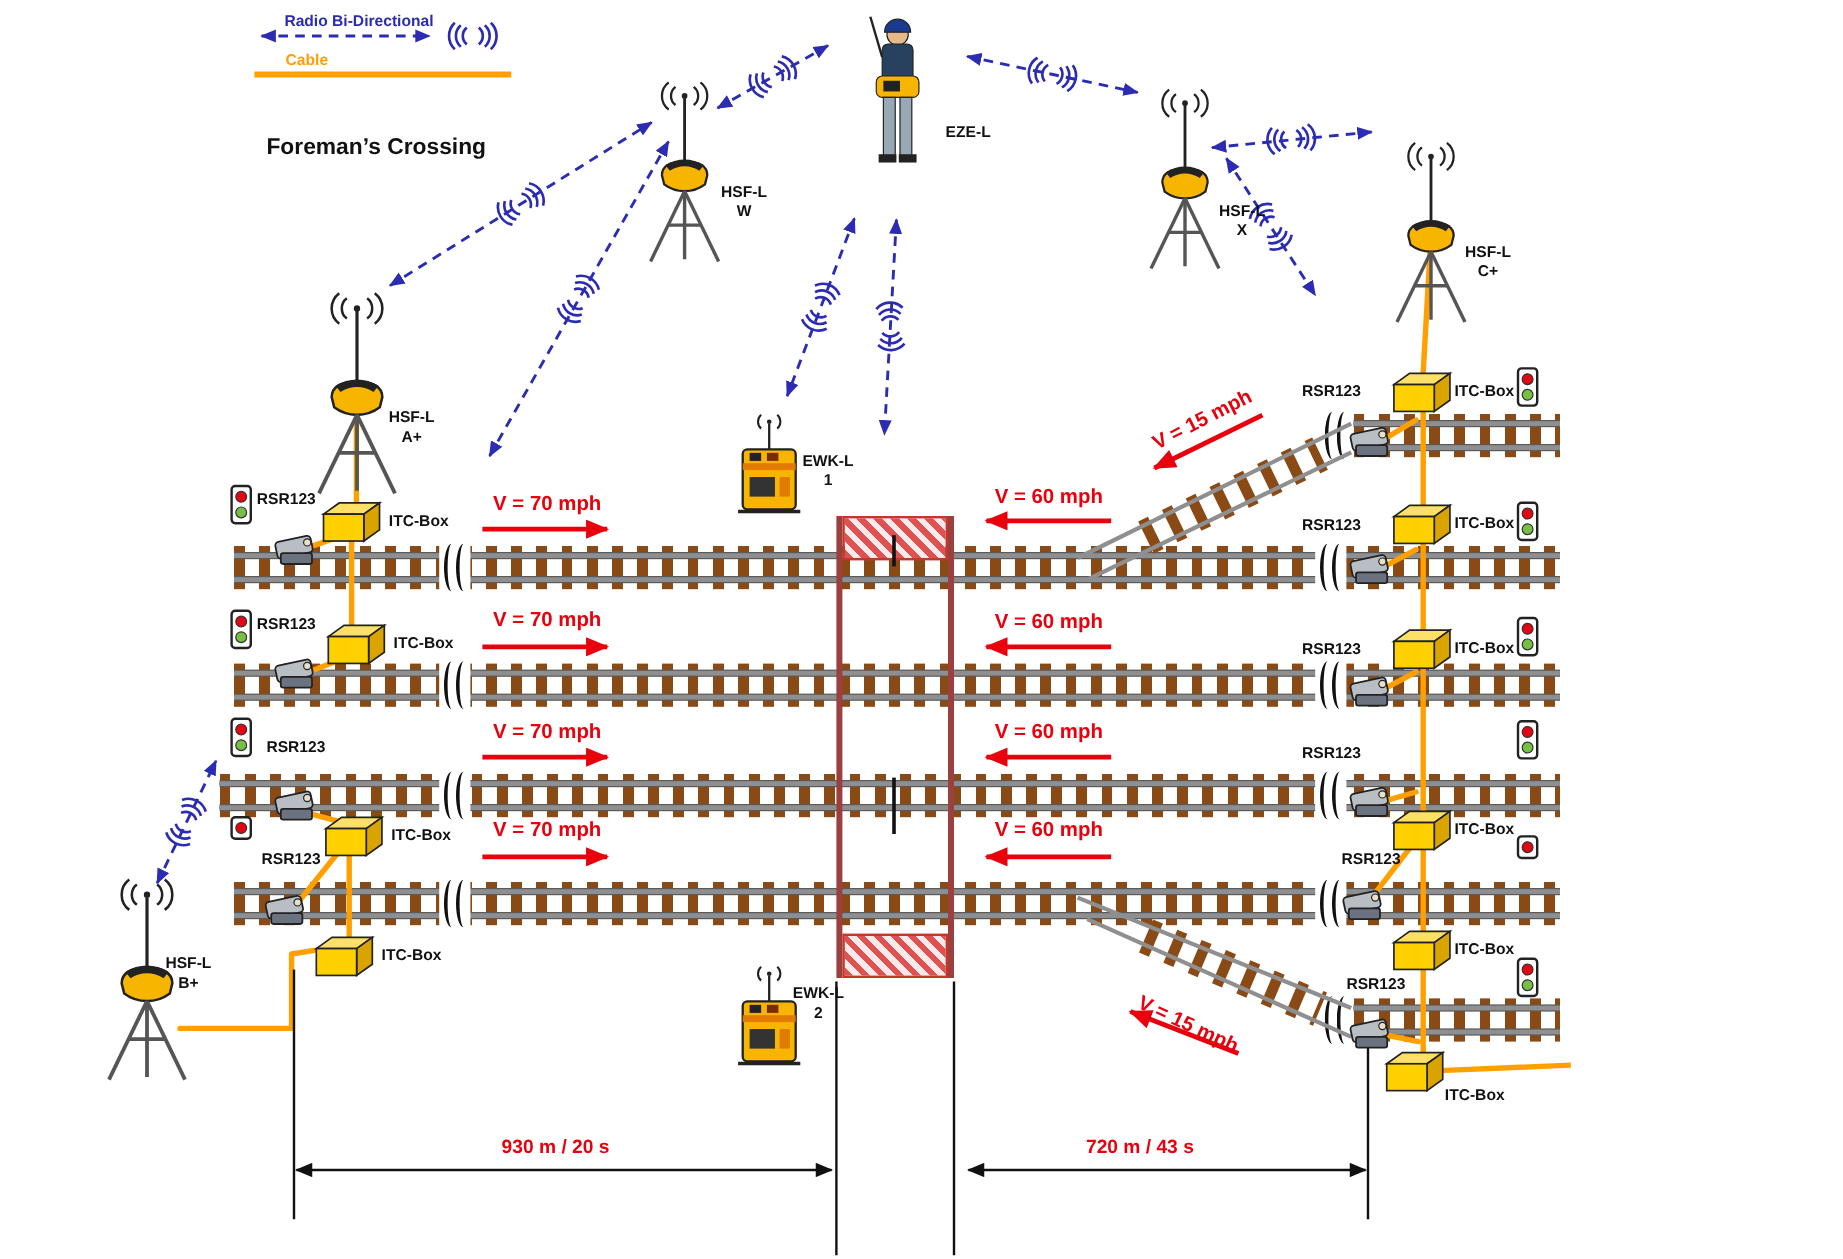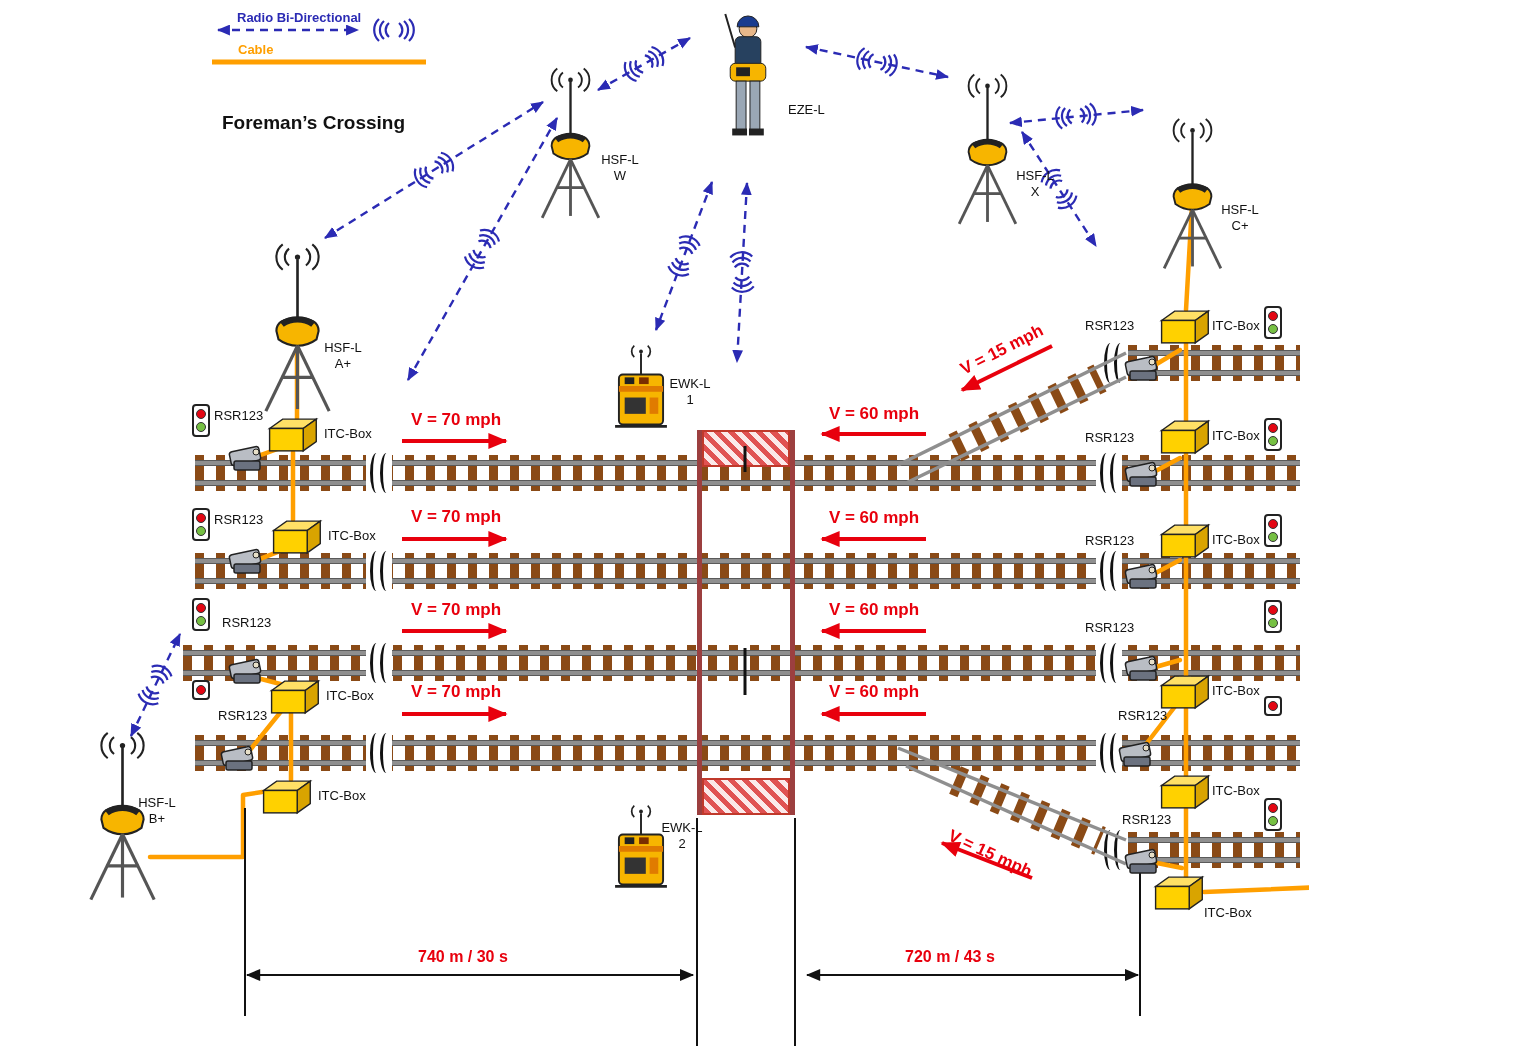--- a/index.html
+++ b/index.html
@@ -28,21 +28,21 @@
 
   svg.overlay { position:absolute; left:0; top:0; z-index:3; }
 
   .device { position:absolute; z-index:4; }
 
   .signal { position:absolute; z-index:4; width:18px; border:2px solid #222; border-radius:4px;
             background:#fff; padding:3px 0; display:flex; flex-direction:column; gap:3px; align-items:center; }
   .lamp { width:10px; height:10px; border-radius:50%; border:1px solid #333; }
   .lamp.red { background:#e30613; } .lamp.green { background:#76c043; }
 
-  .lbl { position:absolute; z-index:5; color:#111; font-size:13px; font-weight:normal;
+  .lbl { position:absolute; z-index:5; color:#111; font-size:13px; font-weight:bold;
          white-space:pre-line; line-height:1.25; }
   .lbl.center { text-align:center; }
   .legend-text { position:absolute; z-index:5; font-size:13px; font-weight:bold; }
   .title { position:absolute; z-index:5; font-size:19px; font-weight:bold; color:#111; }
   .speed { position:absolute; z-index:5; color:#e8000d; font-size:17px; font-weight:bold;
            white-space:nowrap; width:112px; text-align:center; }
   .measure { position:absolute; z-index:5; color:#e8000d; font-size:16px; font-weight:bold; }
 </style>
 </head>
 <body>
@@ -419,16 +419,16 @@
   <div class="speed" style="left:400px;top:507px">V = 70 mph</div>
   <div class="speed" style="left:400px;top:600px">V = 70 mph</div>
   <div class="speed" style="left:400px;top:682px">V = 70 mph</div>
   <div class="speed" style="left:818px;top:404px">V = 60 mph</div>
   <div class="speed" style="left:818px;top:508px">V = 60 mph</div>
   <div class="speed" style="left:818px;top:600px">V = 60 mph</div>
   <div class="speed" style="left:818px;top:682px">V = 60 mph</div>
   <div class="speed" style="left:946px;top:340px;transform:rotate(-27deg)">V = 15 mph</div>
   <div class="speed" style="left:934px;top:844px;transform:rotate(25deg)">V = 15 mph</div>
 
-  <div class="measure" style="left:418px;top:948px">740 m / 30 s</div>
+  <div class="measure" style="left:418px;top:948px">930 m / 20 s</div>
   <div class="measure" style="left:905px;top:948px">720 m / 43 s</div>
 
 </div>
 
 </body></html>

